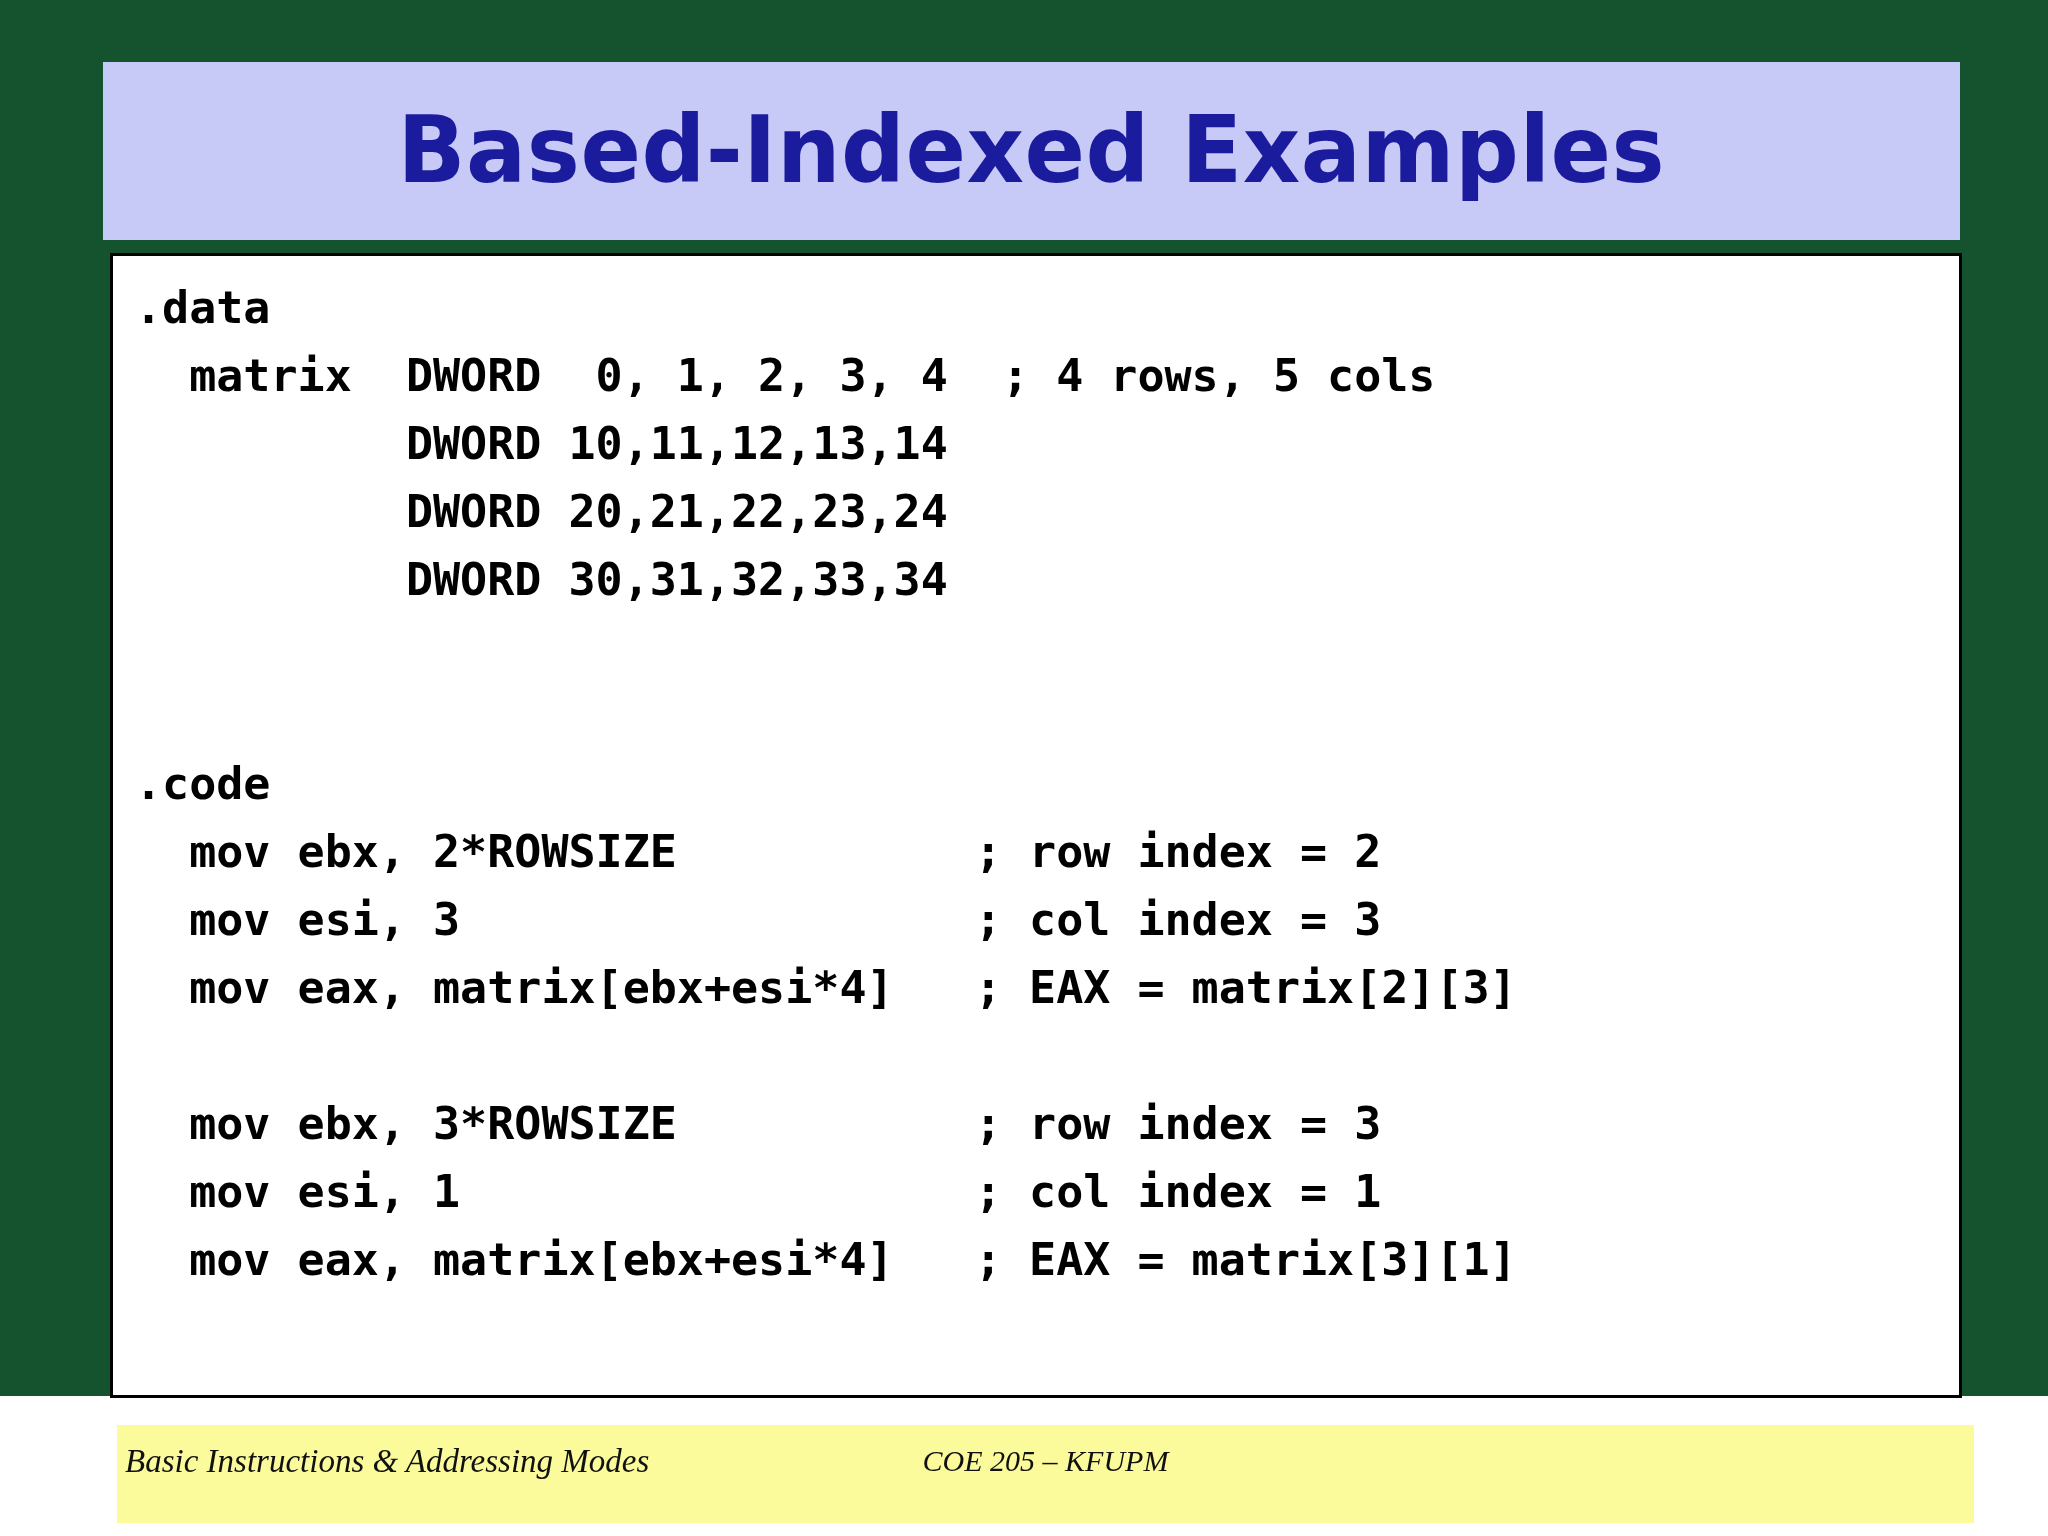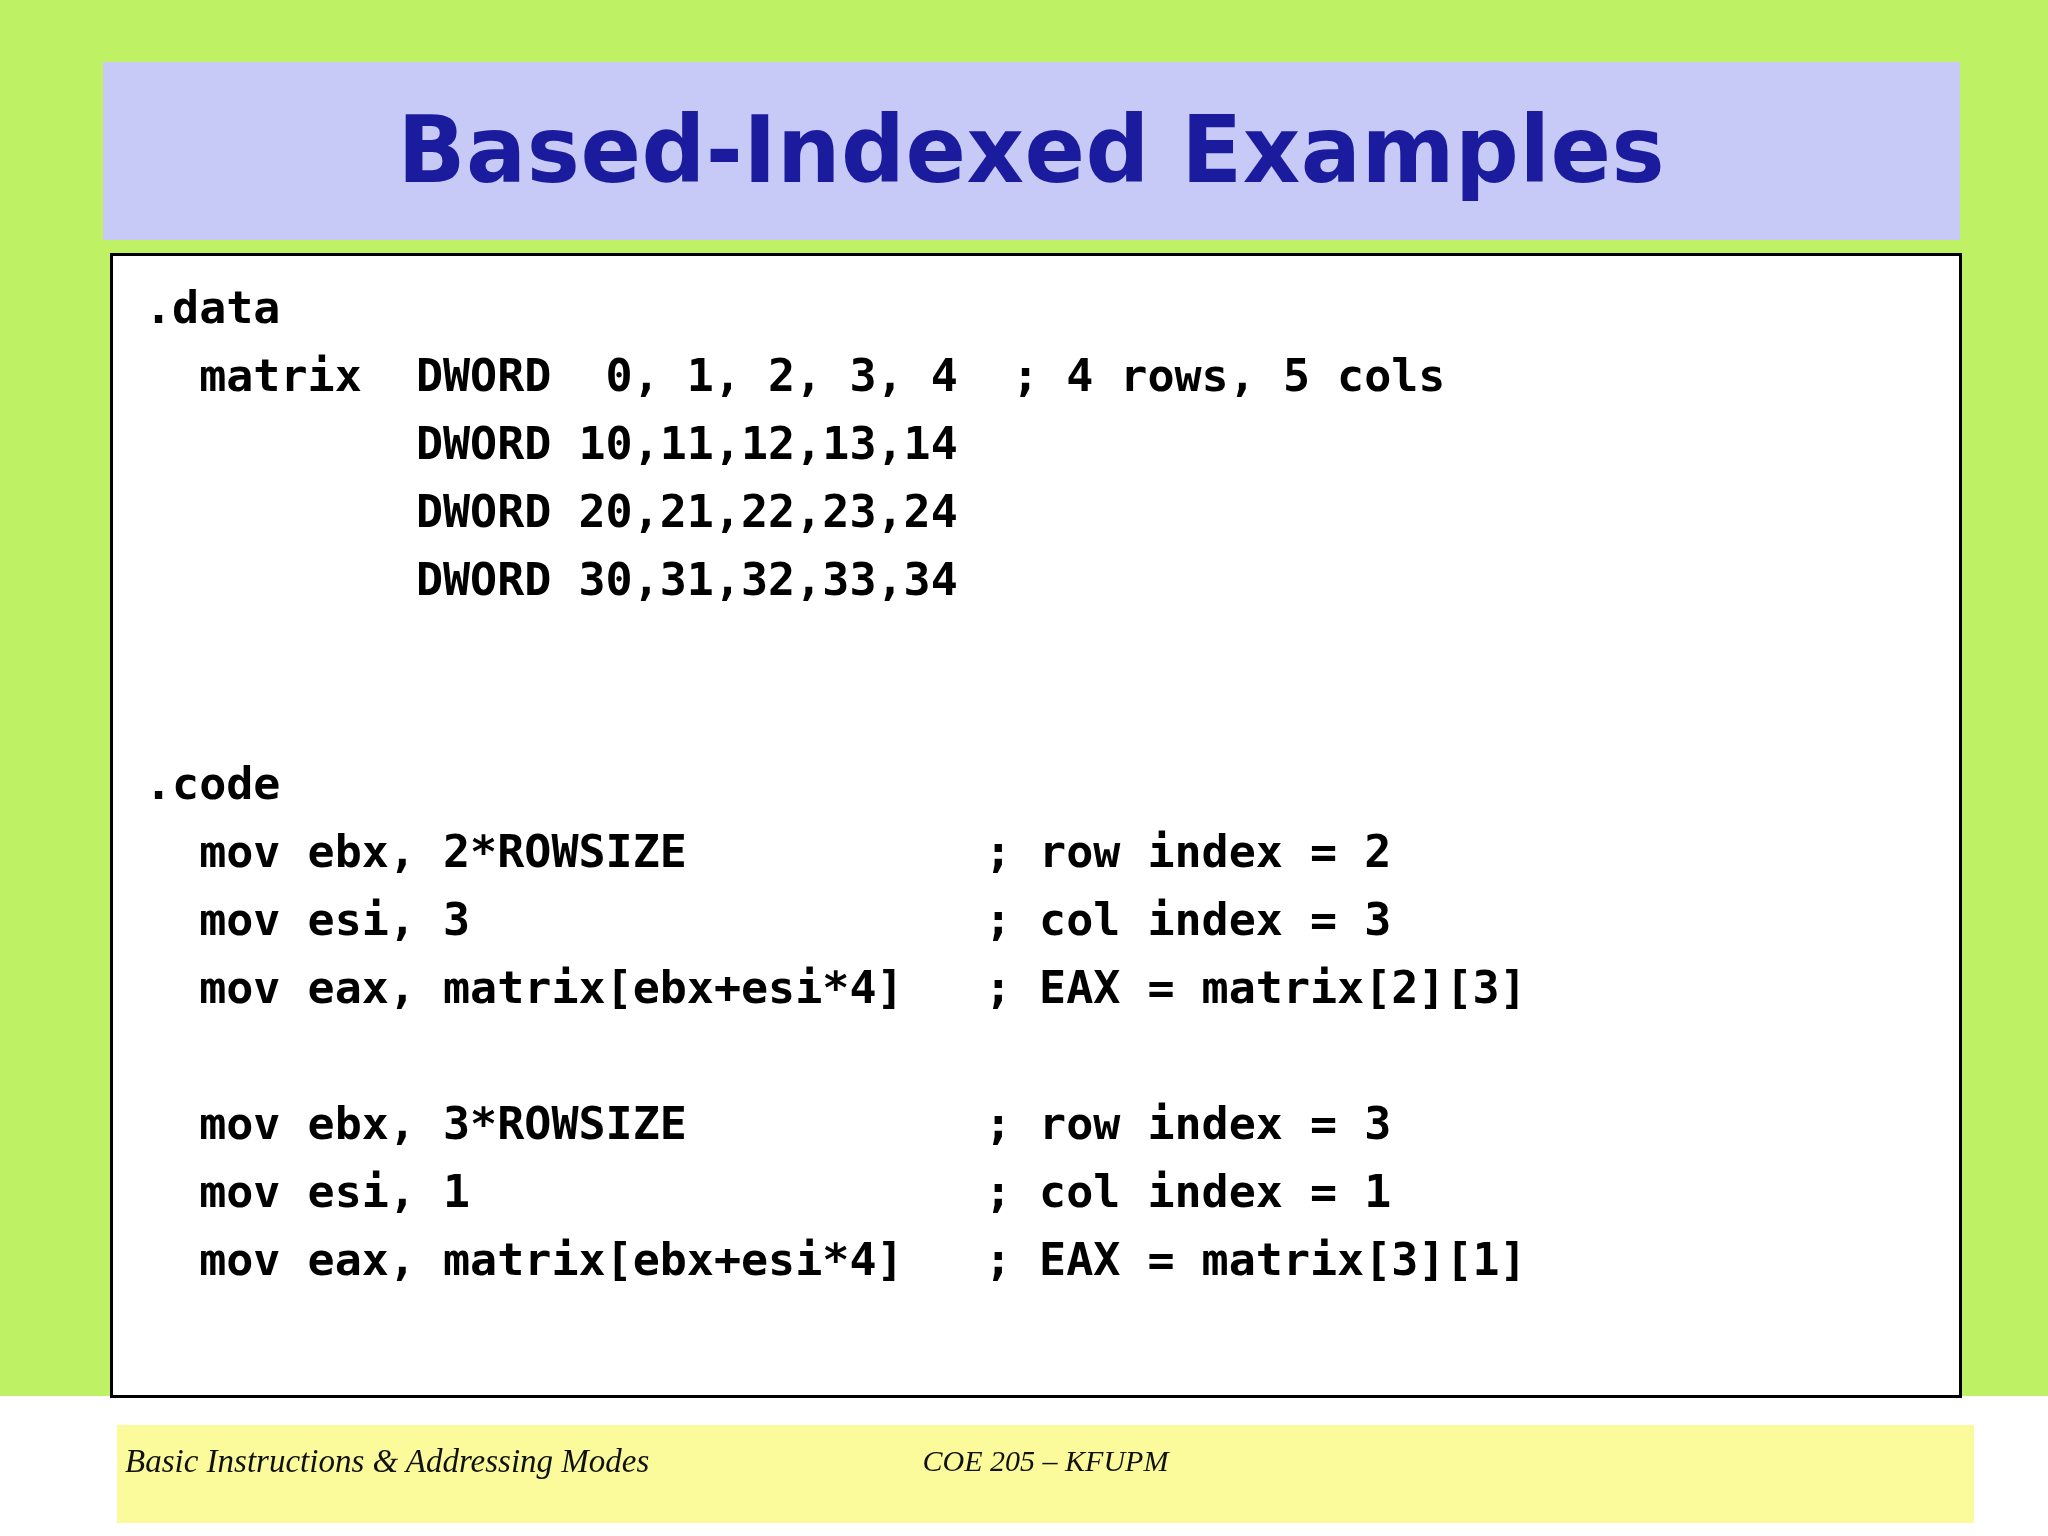--- a/index.html
+++ b/index.html
@@ -11,21 +11,21 @@
     width: 2048px;
     height: 1536px;
     font-family: "Liberation Sans", sans-serif;
     overflow: hidden;
   }
 
   #slide {
     position: relative;
     width: 2048px;
     height: 1396px;
-    background: #bef264;
+    background: #14532d;
   }
 
   
   .title-band {
     position: absolute;
     left: 103px;
     top: 62px;
     width: 1857px;
     height: 178px;
     background: #c7c9f7;
@@ -53,21 +53,21 @@
     height: 1145px;
     border: 3px solid #000000;
     background: #ffffff;
     box-sizing: border-box;
     overflow: hidden;
   }
   .code-body {
     position: absolute;
     left: 0;
     top: 0;
-    padding: 18px 0 0 32px;
+    padding: 18px 0 0 22px;
   }
   .code-line {
     font-family: "DejaVu Sans Mono", "Liberation Mono", monospace;
     font-size: 45px;
     font-weight: 700;
     color: #000000;
     line-height: 68px;
     height: 68px;
     white-space: pre;
     letter-spacing: 0px;

